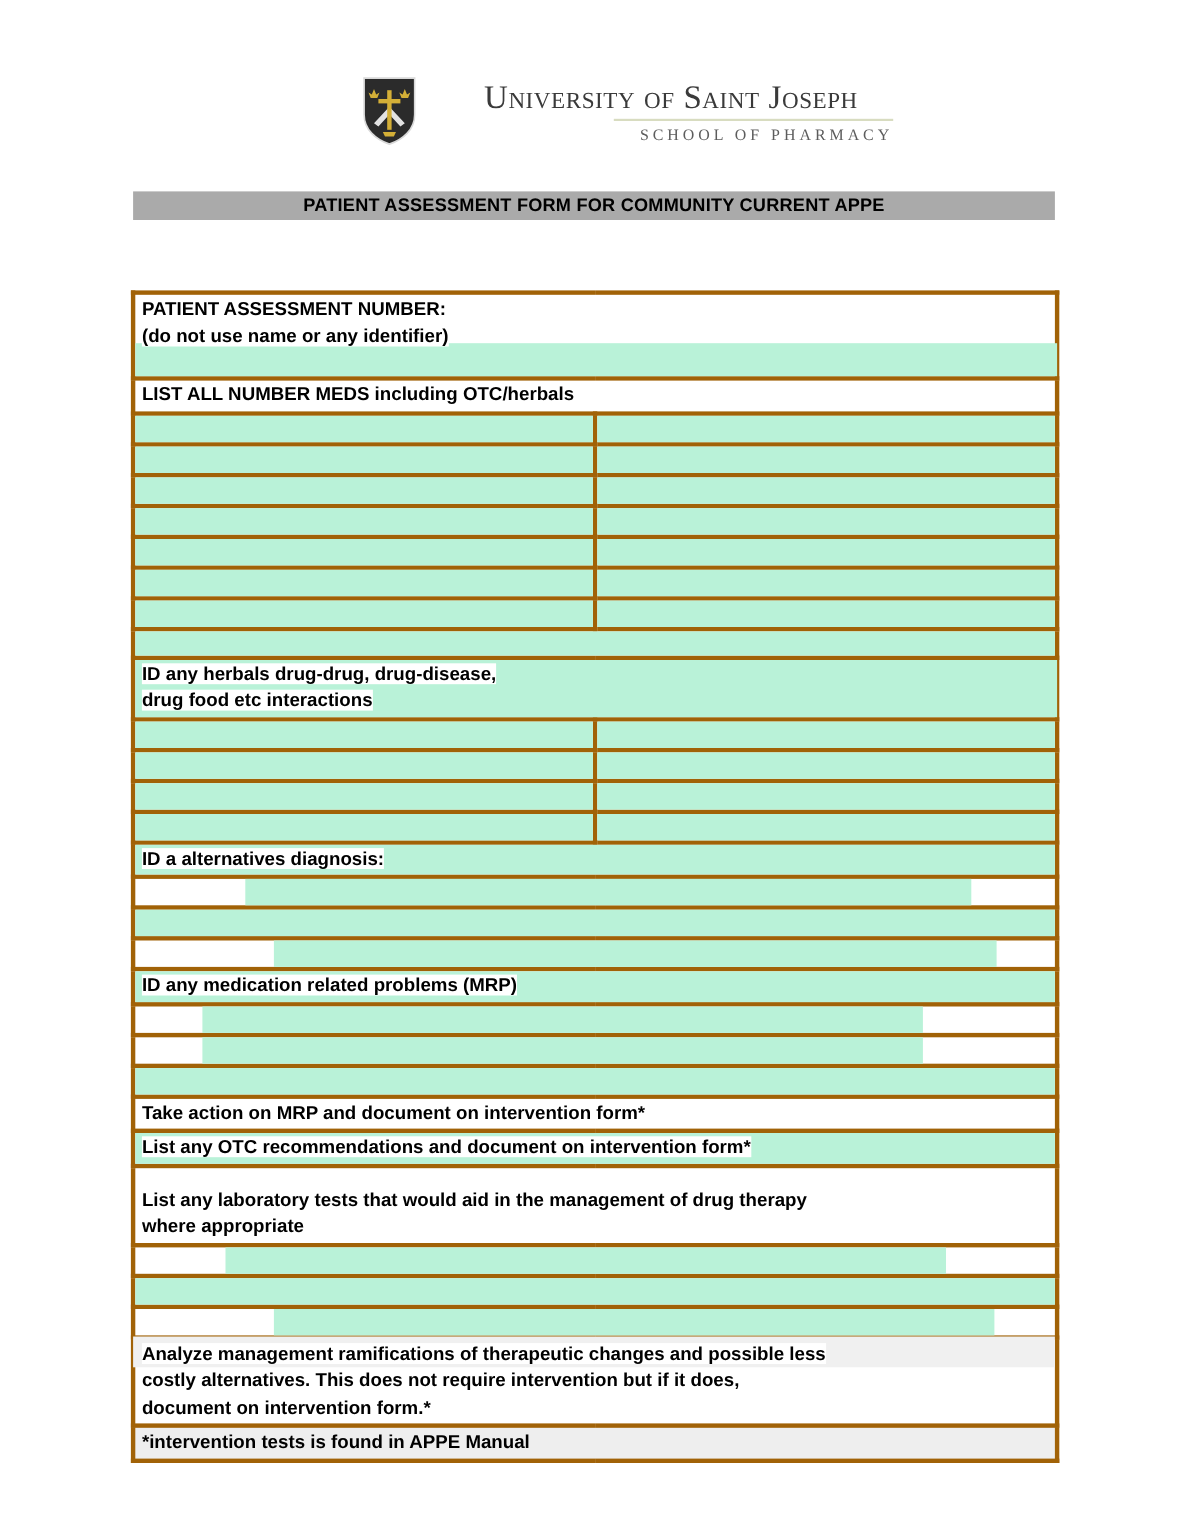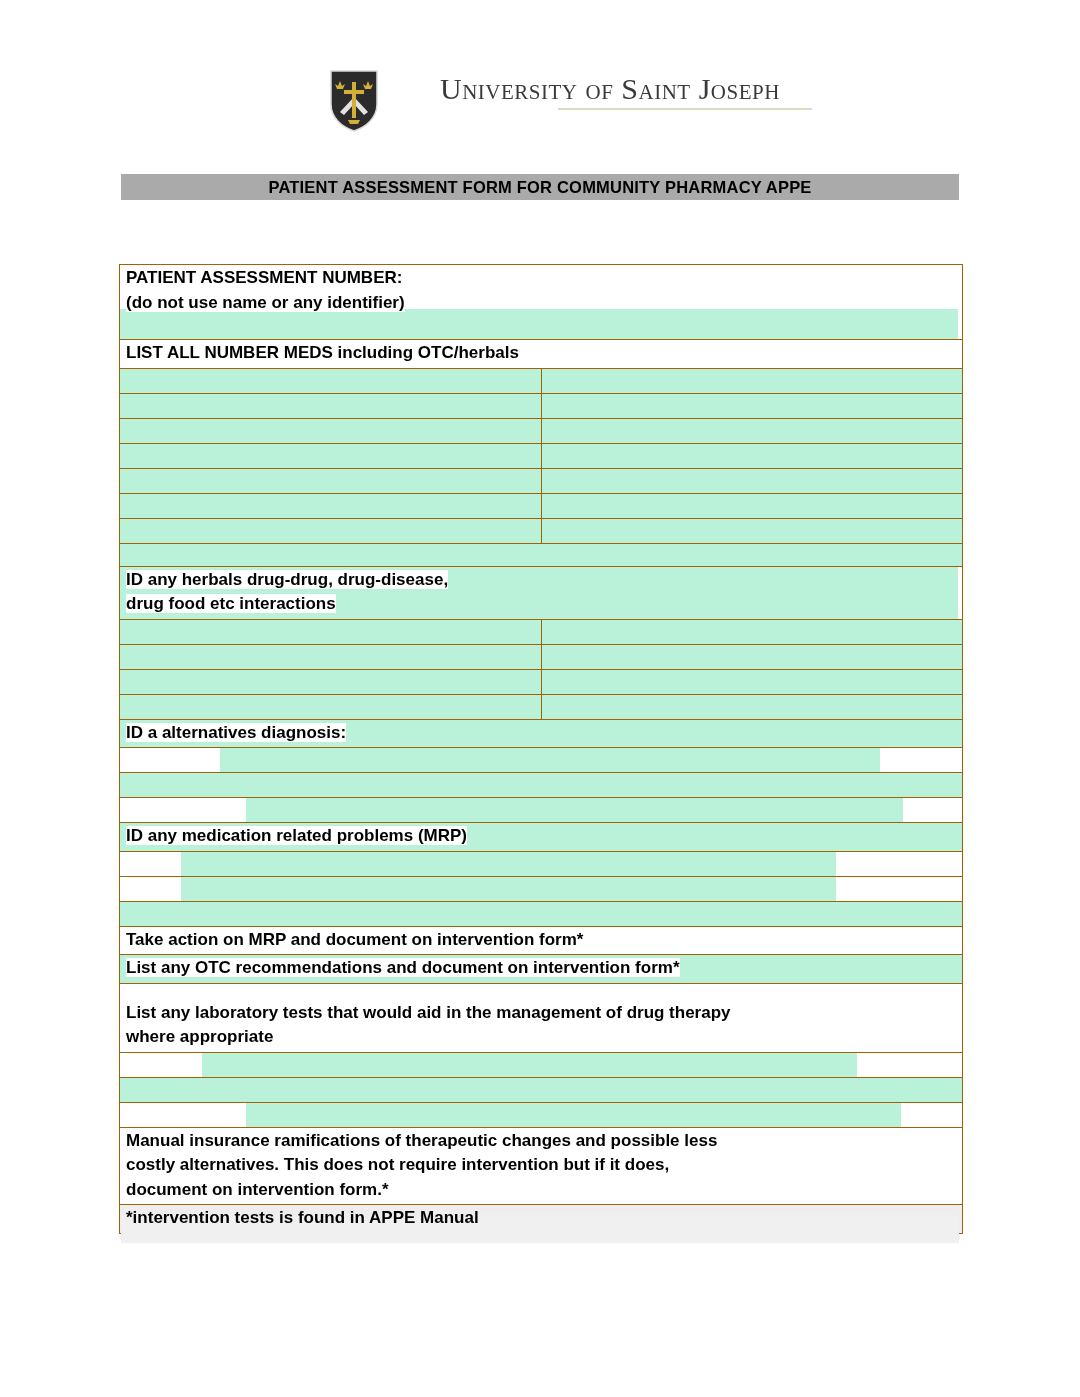--- a/index.html
+++ b/index.html
@@ -87,21 +87,21 @@
   
   .form-table {
     position: absolute;
     left: 119px;
     top: 264px;
     width: 844px;
     border-collapse: collapse;
     table-layout: fixed;
   }
   .form-table td {
-    border: 1px solid #a16207;
+    border: 4px solid #a16207;
     padding: 0;
     vertical-align: top;
     background: #ffffff;
   }
 
   .cell {
     position: relative;
     min-height: 24px;
     padding: 1px 0 2px 6px;
     box-sizing: border-box;
@@ -164,25 +164,26 @@
     <rect x="14" y="20" width="20" height="4" fill="#d4af37"></rect>
 
     <path d="M8 16 l2 -5 l2 5 l3 -2 l-2 5 l-6 0 l-2 -5 Z" fill="#d4af37"></path>
     <path d="M36 16 l2 -5 l2 5 l3 -2 l-2 5 l-6 0 l-2 -5 Z" fill="#d4af37"></path>
     <path d="M18 50 h12 l-2 4 h-8 Z" fill="#d4af37"></path>
   </svg>
 
   <div class="wordmark">
     <div class="wordmark-line1" style="font-variant: small-caps;">University of Saint Joseph</div>
     <div class="wordmark-rule"></div>
+    <div class="wordmark-line2" style="text-transform: uppercase;">School of Pharmacy</div>
   </div>
 </div>
 
 <div class="title-banner">
-  <span>PATIENT ASSESSMENT FORM FOR COMMUNITY PHARMACY APPE</span>
+  <span>PATIENT ASSESSMENT FORM FOR COMMUNITY CURRENT APPE</span>
 </div>
 
 <table class="form-table">
 
   <tbody>
       <tr>
     <td colspan="2">
       <div class="cell" style="min-height:74px;">
         <div class="hl" style="left:0; top:44px; width:838px; height:30px;"></div>
         <div style="position:relative; z-index:2;">
@@ -407,21 +408,21 @@
     <td colspan="2">
       <div class="cell">
         <div class="hl" style="left:126px; top:0; width:655px; height:24px;"></div>
       </div>
     </td>
   </tr>
 
   <tr>
     <td colspan="2">
       <div class="cell" style="min-height:76px;">
-        <span class="cell-label">Manual insurance ramifications of therapeutic changes and possible less</span><br>
+        <span class="cell-label">Analyze management ramifications of therapeutic changes and possible less</span><br>
         <span class="cell-label">costly alternatives. This does not require intervention but if it does,</span><br>
         <span class="cell-label">document on intervention form.*</span>
       </div>
     </td>
   </tr>
 
   <tr>
     <td colspan="2" class="footnote-cell">
       <div class="cell">
         <span class="cell-label">*intervention tests is found in APPE Manual</span>

